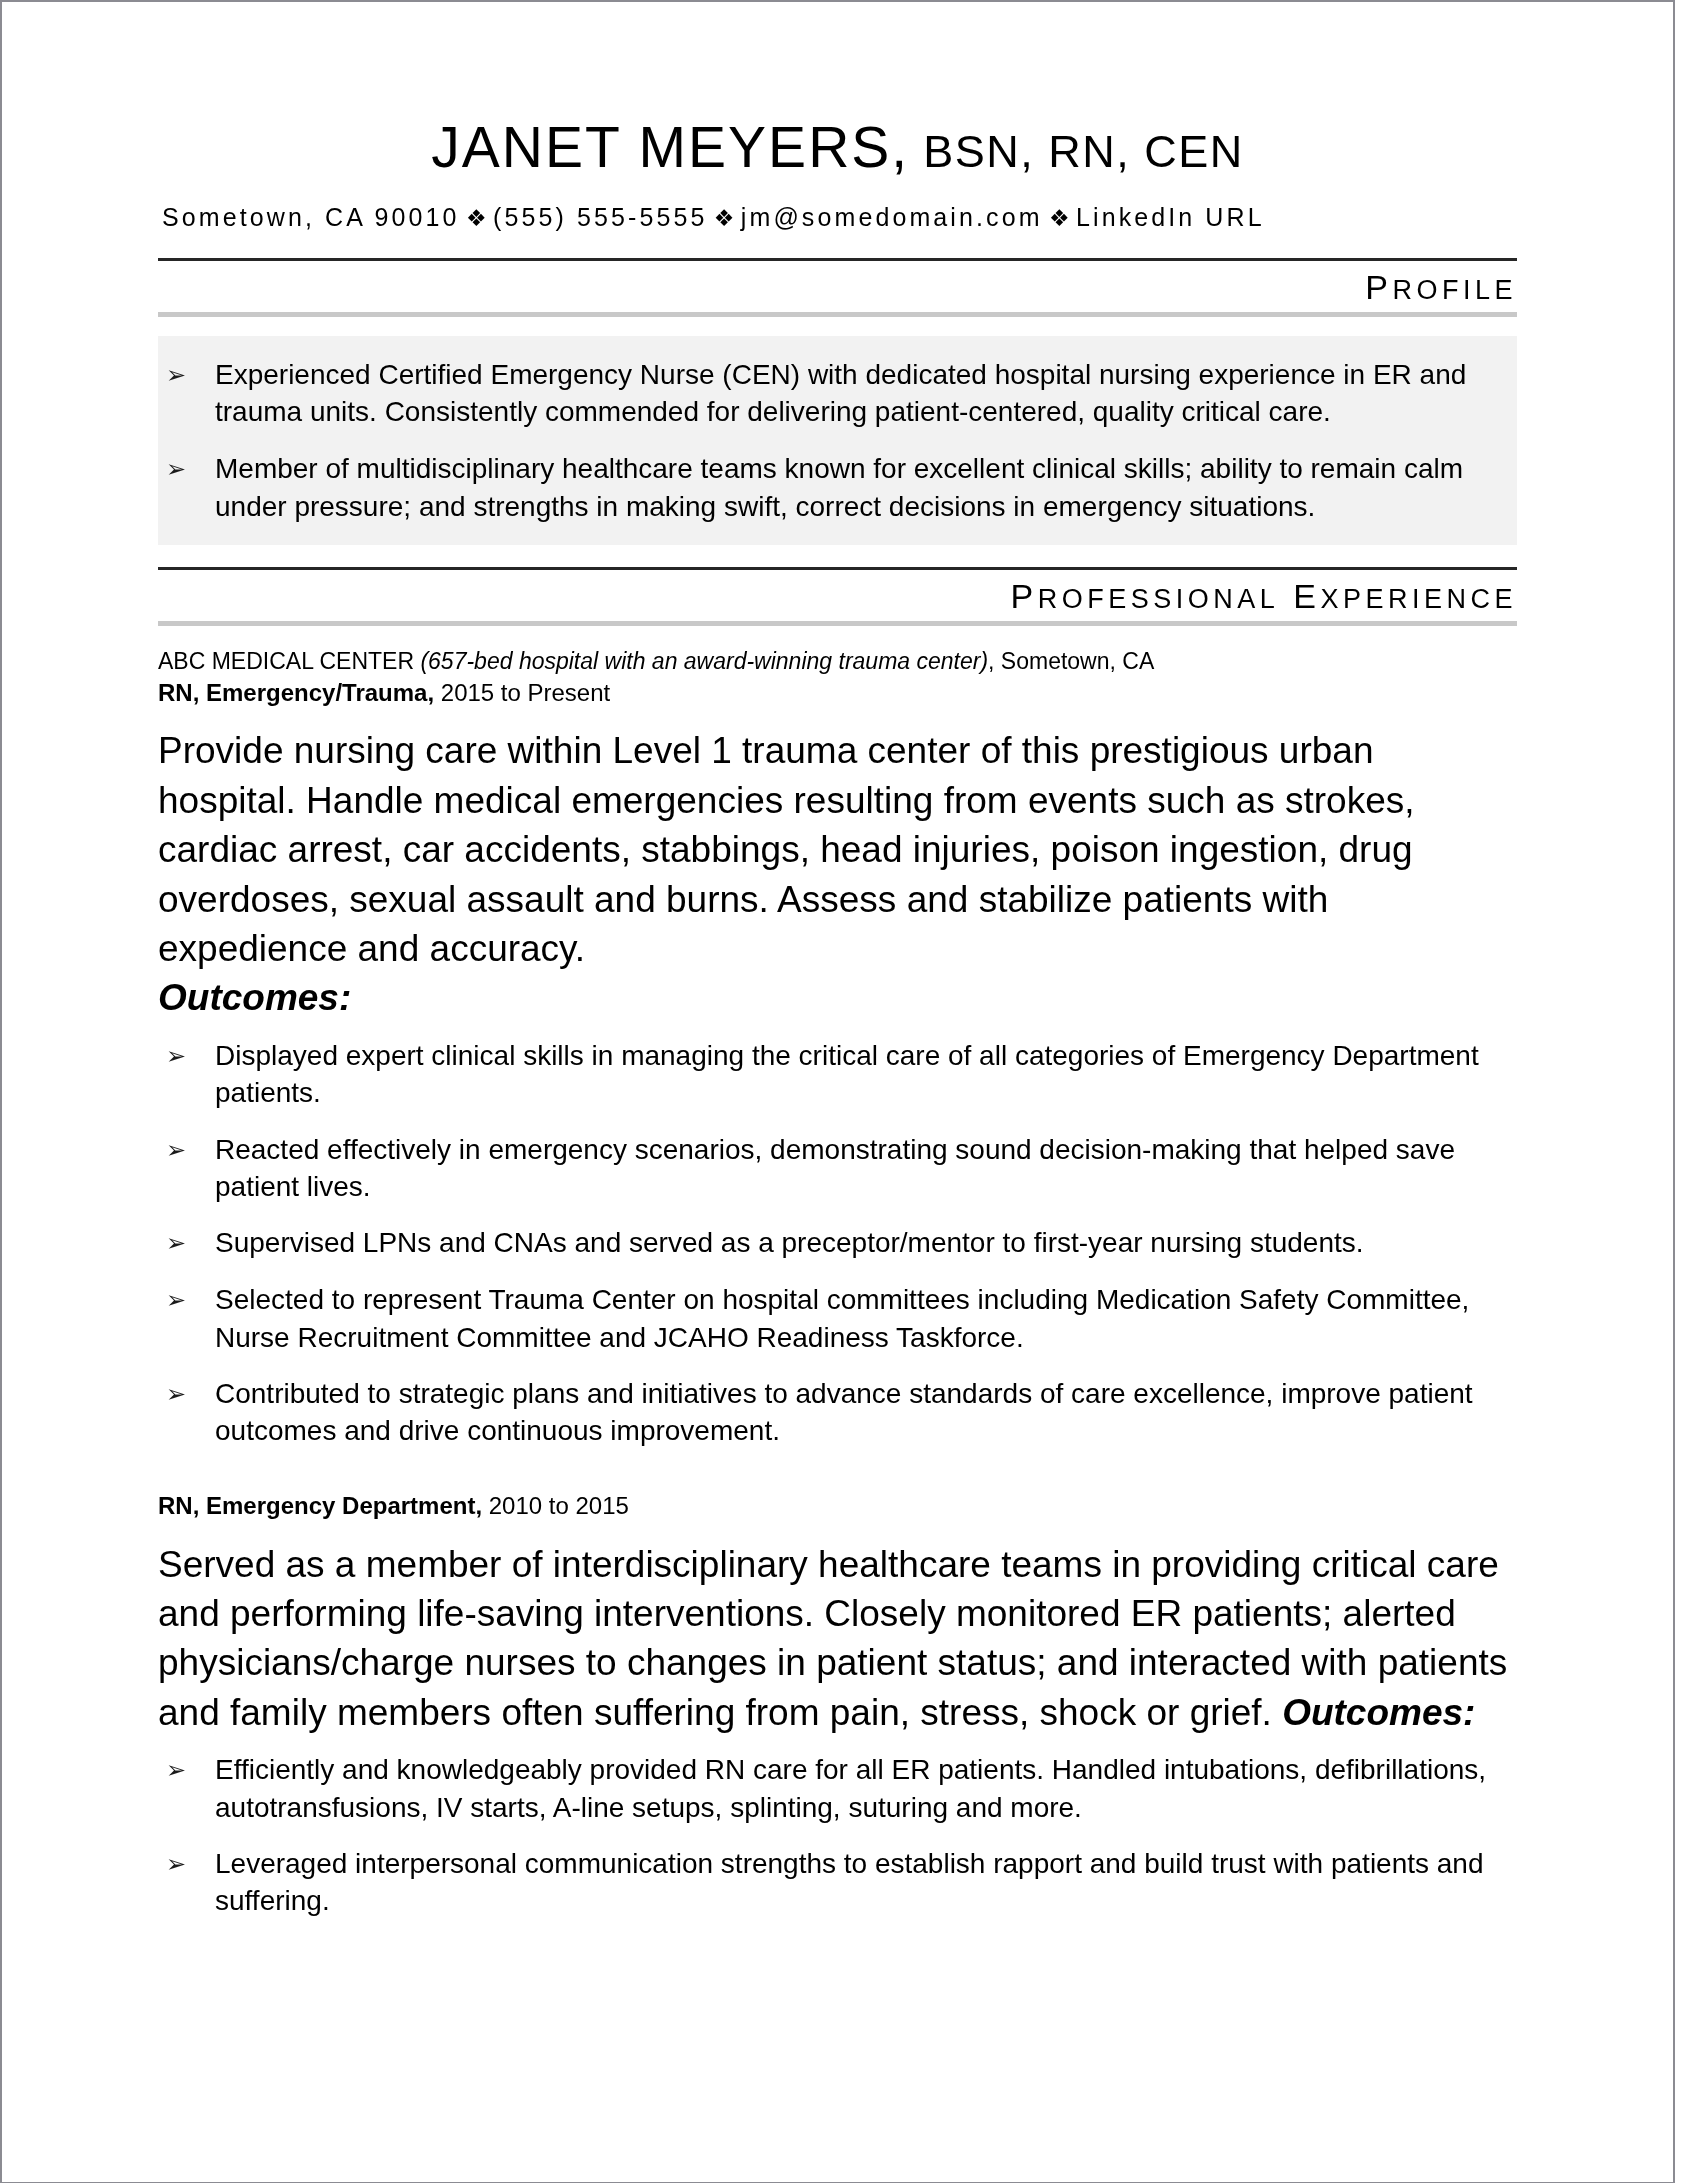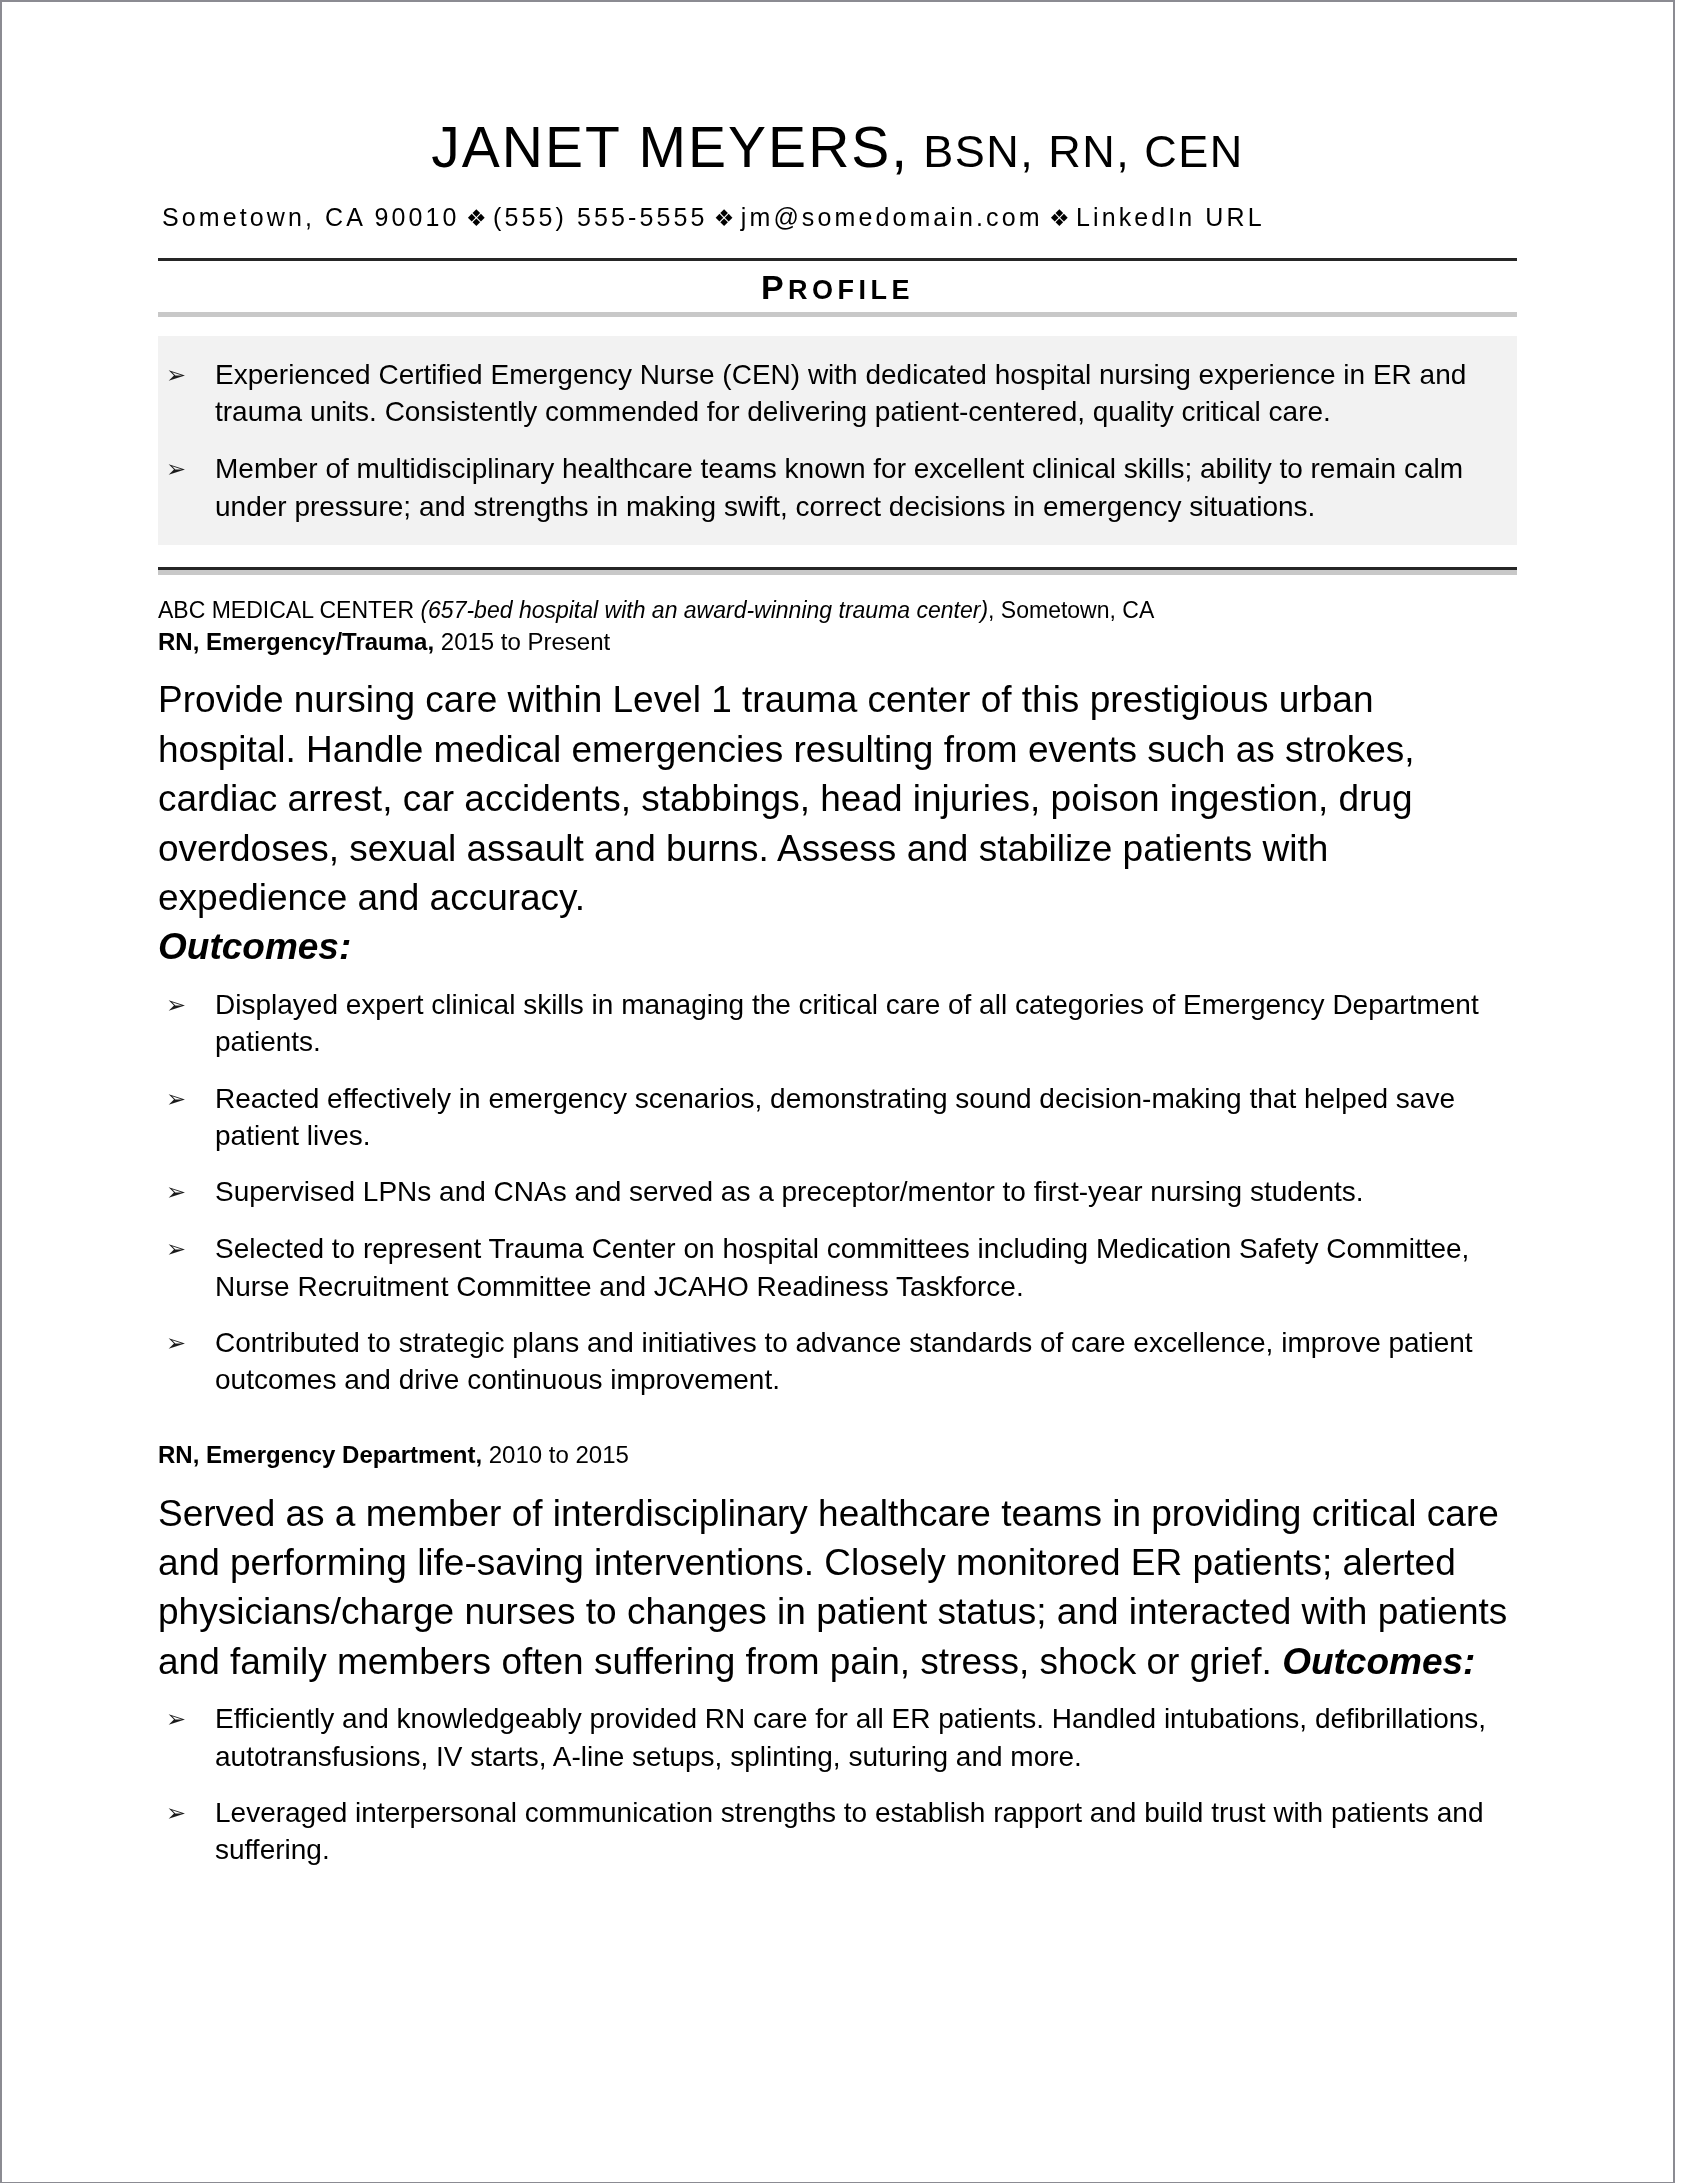--- a/index.html
+++ b/index.html
@@ -59,22 +59,22 @@
   }
   .rule-top {
     border-top: 3.5px solid #262626;
     height: 0;
   }
   .rule-bottom {
     border-top: 5px solid #c8c8c8;
     height: 0;
   }
   .section-title {
-    text-align: center;
-    font-weight: bold;
+    text-align: right;
+    font-weight: normal;
     font-size: 27px;
     padding: 9px 0 8px 0;
     line-height: 1.0;
   }
   .section-title .cap {
     font-size: 34px;
   }
   .sp-wide { letter-spacing: 4.5px; }
   .gap-word { display: inline-block; width: 14px; }
 
@@ -162,20 +162,21 @@
         <span class="bullet-text">Experienced Certified Emergency Nurse (CEN) with dedicated hospital nursing experience in ER and trauma units. Consistently commended for delivering patient-centered, quality critical care.</span>
       </div>
       <div class="bullet-row">
         <span class="bullet-mark">➢</span>
         <span class="bullet-text">Member of multidisciplinary healthcare teams known for excellent clinical skills; ability to remain calm under pressure; and strengths in making swift, correct decisions in emergency situations.</span>
       </div>
     </div>
 
     <div class="section">
       <div class="rule-top"></div>
+      <div class="section-title sp-wide"><span class="cap">P</span><span>ROFESSIONAL</span><span class="gap-word"></span><span class="cap">E</span><span>XPERIENCE</span></div>
       <div class="rule-bottom"></div>
     </div>
 
     <div class="job">
       <div class="job-header"><span>ABC MEDICAL CENTER </span><em>(657-bed hospital with an award-winning trauma center)</em><span>, Sometown, CA</span></div>
       <div class="job-title"><b>RN, Emergency/Trauma,</b><span> 2015 to Present</span></div>
       <div class="job-desc"><span>Provide nursing care within Level 1 trauma center of this prestigious urban hospital. Handle medical emergencies resulting from events such as strokes, cardiac arrest, car accidents, stabbings, head injuries, poison ingestion, drug overdoses, sexual assault and burns. Assess and stabilize patients with expedience and accuracy.</span><br><span class="outcomes-label">Outcomes:</span></div>
       <div class="job-bullets">
         <div class="bullet-row">
           <span class="bullet-mark">➢</span>

